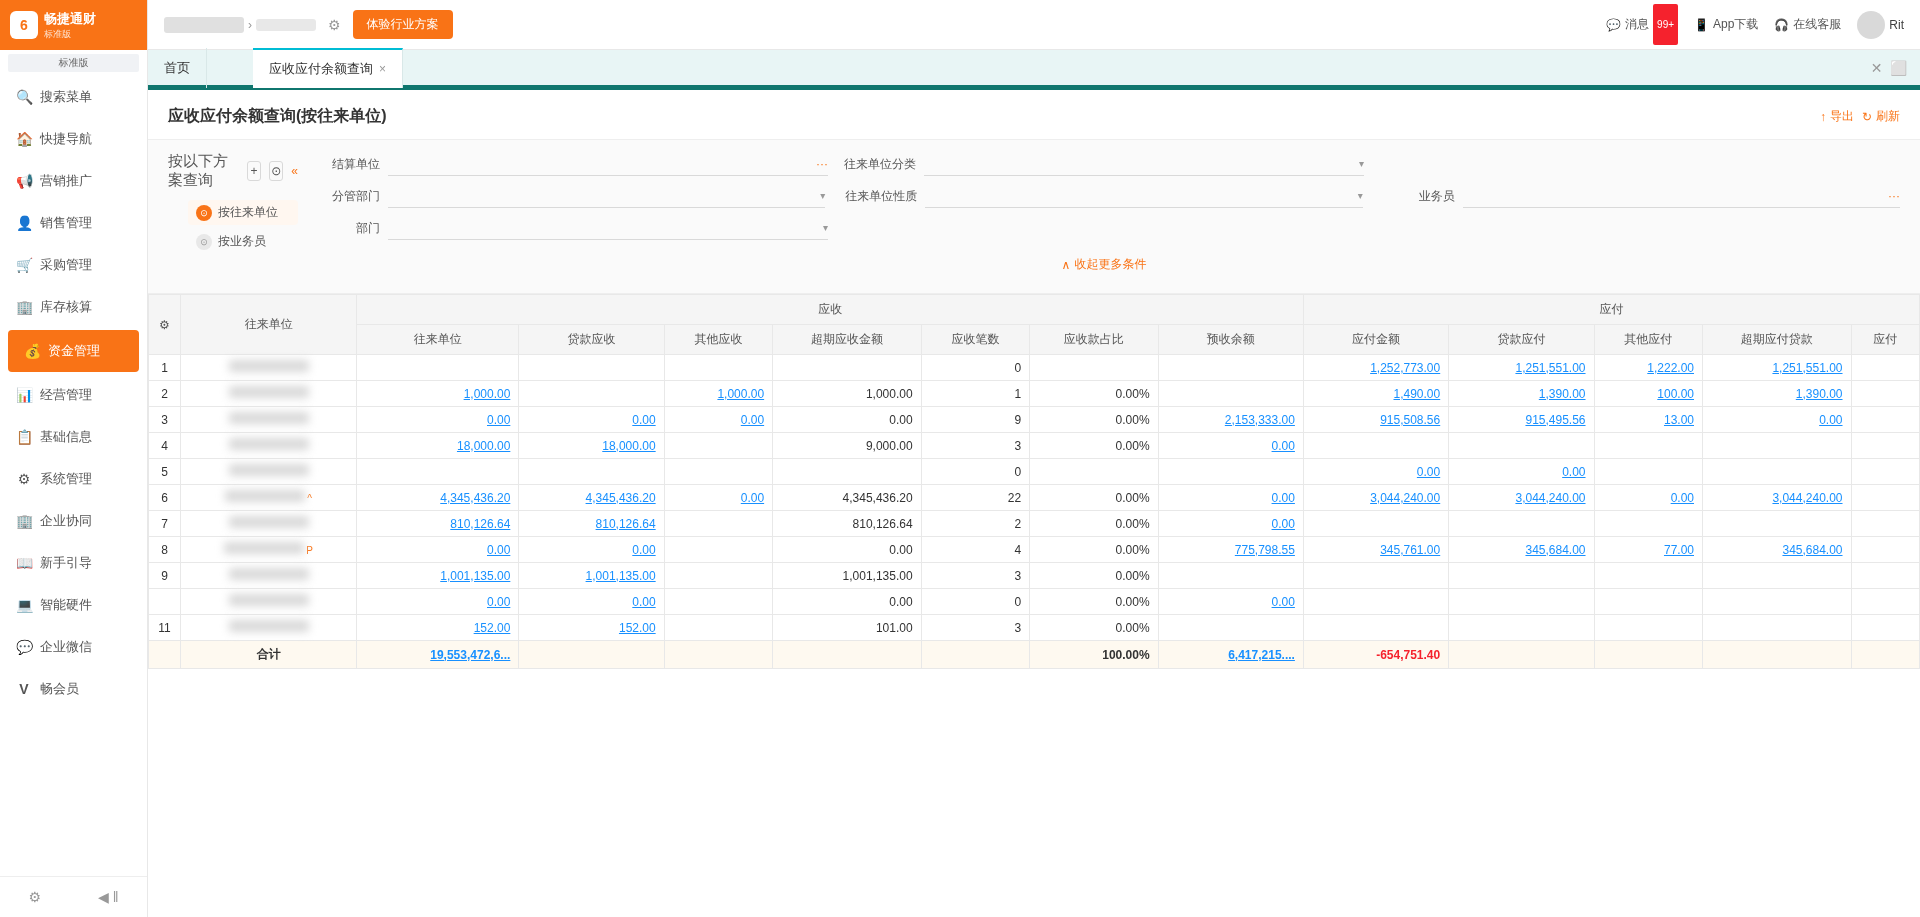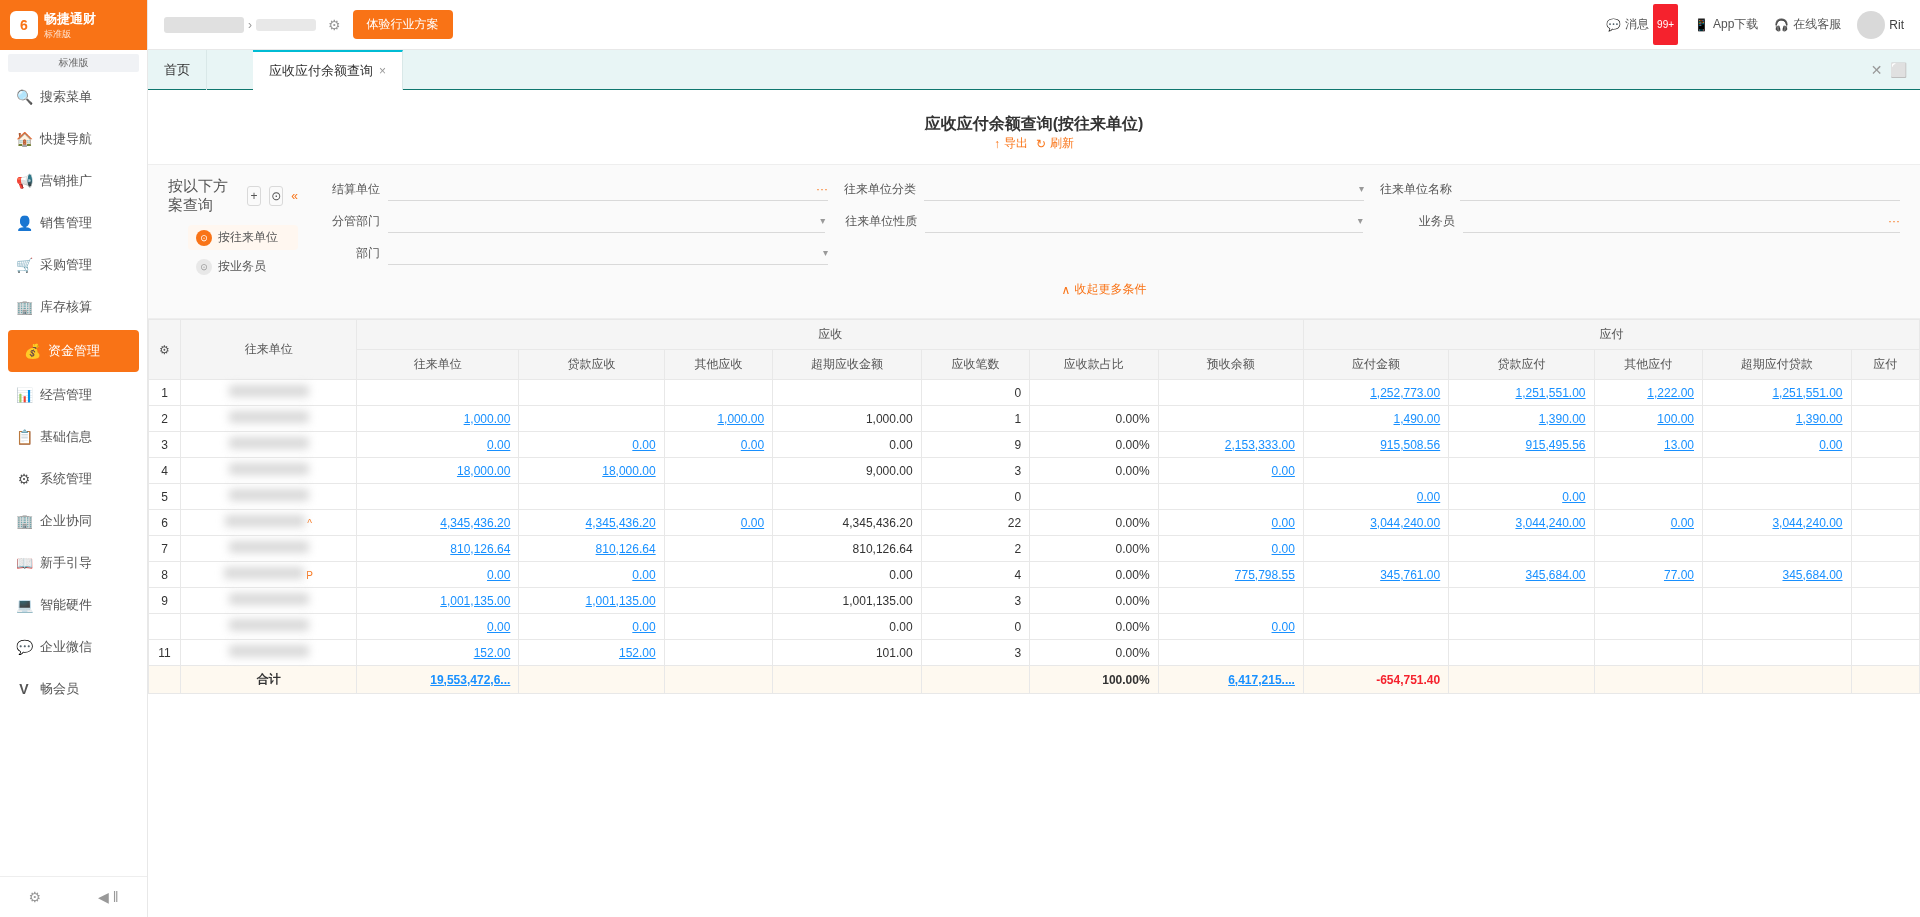--- a/index.html
+++ b/index.html
@@ -30,34 +30,34 @@
     .topbar-breadcrumb { display: flex; align-items: center; gap: 4px; color: #999; font-size: 12px; flex: 0 0 auto; }
     .topbar-settings { color: #999; cursor: pointer; font-size: 14px; }
     .topbar-solution-btn { background: #f97316; color: #fff; border: none; border-radius: 4px; padding: 6px 14px; font-size: 12px; cursor: pointer; white-space: nowrap; }
     .topbar-right { margin-left: auto; display: flex; align-items: center; gap: 16px; }
     .topbar-right-item { display: flex; align-items: center; gap: 4px; color: #555; cursor: pointer; font-size: 12px; position: relative; }
     .badge { background: #f5222d; color: #fff; border-radius: 2px; font-size: 10px; padding: 15px 4px; min-width: 16px; text-align: center; }
     .topbar-avatar { width: 28px; height: 28px; background: #d9d9d9; border-radius: 50%; }
     .topbar-username { color: #404040; font-size: 12px; }
 
     
-    .tabbar { height: 40px; background: #e8f5f5; display: flex; align-items: center; padding: 0; border-bottom: 1px solid #0f766e; }
+    .tabbar { height: 40px; background: #e8f5f5; display: flex; align-items: center; padding: 0; border-bottom: 5px solid #0f766e; }
     .tab { display: flex; align-items: center; gap: 6px; padding: 0 16px; height: 40px; cursor: pointer; font-size: 13px; color: #555; border-right: 1px solid #d9e8e8; }
     .tab.home { color: #333; }
     .tab.active { background: #fff; color: #333; border-top: 2px solid #00bcd4; margin-left: 46px; }
     .tab-close { color: #999; cursor: pointer; font-size: 12px; }
     .tabbar-right { margin-left: auto; display: flex; align-items: center; gap: 8px; padding-right: 12px; }
     .tabbar-icon-btn { color: #999; cursor: pointer; font-size: 14px; }
 
     
     .page-content { flex: 1; overflow-y: auto; background: #f5f5f5; padding: 0; }
     .page-inner { background: #fff; margin: 0; min-height: calc(917px - 90px); }
 
     
-    .page-header { display: flex; align-items: center; justify-content: space-between; padding: 24px 20px 12px; border-bottom: 1px solid #eee; flex-direction: column; }
+    .page-header { display: flex; align-items: center; justify-content: space-between; padding: 16px 20px 12px; border-bottom: 1px solid #eee; }
     .page-title { font-size: 16px; font-weight: bold; color: #333; }
     .page-header-actions { display: flex; gap: 8px; }
     .header-action-btn { display: flex; align-items: center; gap: 4px; color: #f97316; cursor: pointer; font-size: 12px; }
 
     
     .query-area { padding: 12px 20px; background: #fafafa; border-bottom: 1px solid #eee; }
     .query-top { display: flex; align-items: center; gap: 8px; margin-bottom: 10px; }
     .query-label { color: #555; font-size: 15px; }
     .query-add-btn { width: 20px; height: 20px; border: 1px solid #d9d9d9; border-radius: 3px; display: flex; align-items: center; justify-content: center; cursor: pointer; color: #555; font-size: 12px; }
     .query-view-btn { width: 20px; height: 20px; border: 1px solid #d9d9d9; border-radius: 3px; display: flex; align-items: center; justify-content: center; cursor: pointer; color: #555; font-size: 12px; }
@@ -276,27 +276,20 @@
                   <div class="query-field-input">
                     <span></span>
                     <span class="query-field-dots">···</span>
                   </div>
                 </div>
                 <div class="query-field">
                   <span class="query-field-label">往来单位分类</span>
                   <div class="query-field-input">
                     <span></span>
                     <span class="query-field-arrow">▾</span>
-                  </div>
-                </div>
-                <div class="query-field">
-                  <span class="query-field-label">往来单位名称</span>
-                  <div class="query-field-input">
-                    <span></span>
-                    <span></span>
                   </div>
                 </div>
               </div>
 
               <div style="display:grid;grid-template-columns:1fr 1fr 1fr;gap:8px 20px;margin-bottom:8px;">
                 <div class="query-field">
                   <span class="query-field-label">分管部门</span>
                   <div class="query-field-input">
                     <span></span>
                     <span class="query-field-arrow">▾</span>

